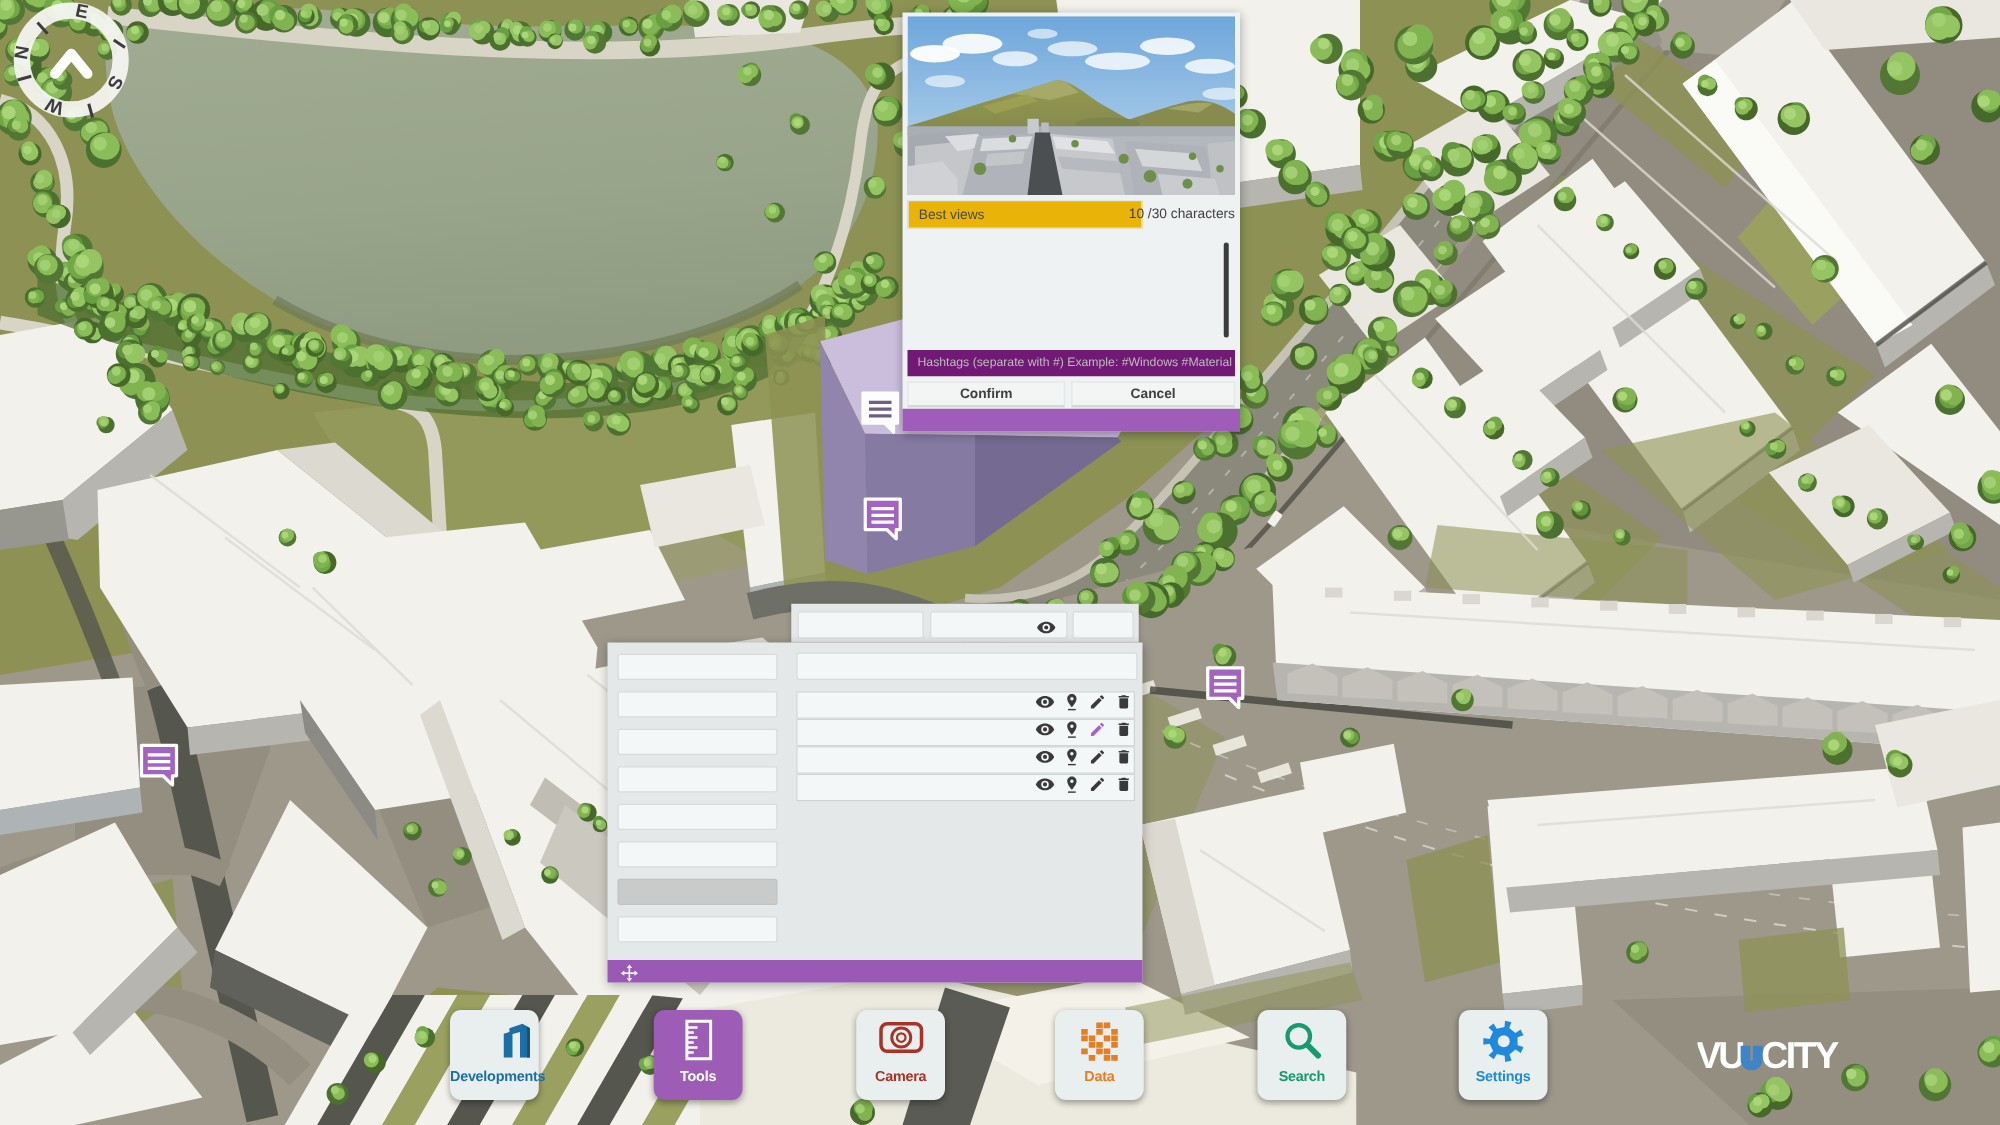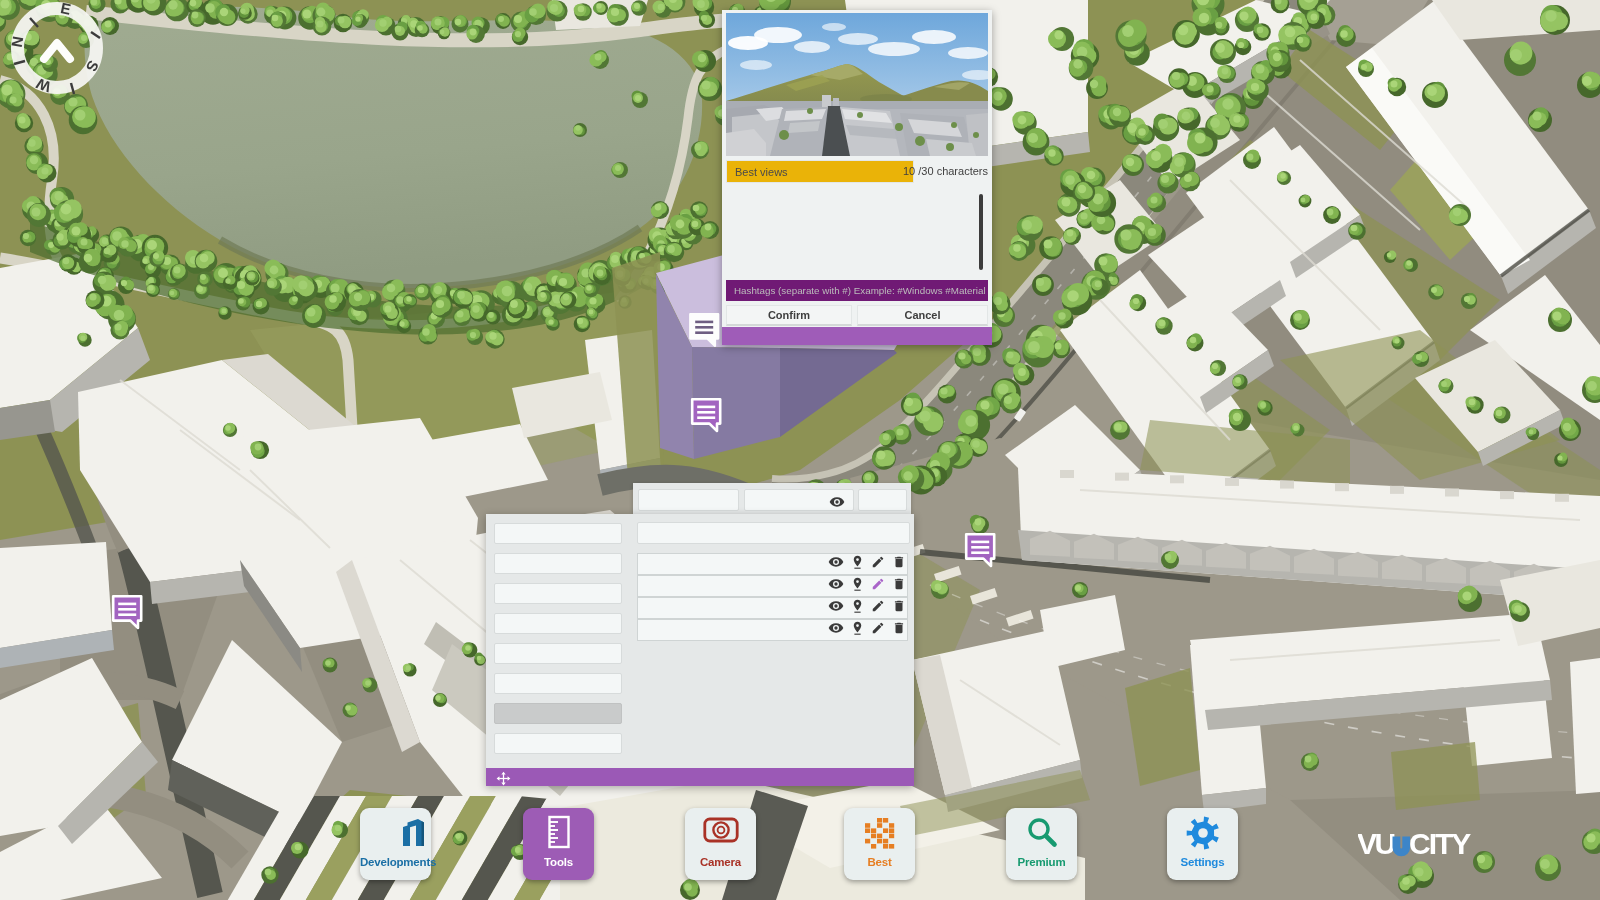--- a/index.html
+++ b/index.html
@@ -2649,29 +2649,29 @@
             <rect x="15.0" y="18.6" width="5.2" height="4.6"></rect>
             <rect x="27.0" y="18.6" width="5.2" height="4.6"></rect>
             <rect x="3.0" y="23.8" width="5.2" height="4.6"></rect>
             <rect x="15.0" y="23.8" width="5.2" height="4.6"></rect>
             <rect x="21.0" y="23.8" width="5.2" height="4.6"></rect>
             <rect x="9.0" y="29.0" width="5.2" height="4.6"></rect>
             <rect x="21.0" y="29.0" width="5.2" height="4.6"></rect>
             <rect x="27.0" y="29.0" width="5.2" height="4.6"></rect>
           </g>
         </svg></div>
-      <div class="lb" style="color:#e67e22;">Best</div>
+      <div class="lb" style="color:#e67e22;">Data</div>
 </div>
 
 <div class="tbtn" style="left:1006px;">
   <div class="ic"><svg width="34" height="34" viewBox="0 0 34 34">
           <circle cx="14" cy="14" r="9" fill="none" stroke="#179a70" stroke-width="3.4"></circle>
           <line x1="21" y1="21" x2="29.5" y2="29.5" stroke="#179a70" stroke-width="4.6" stroke-linecap="round"></line>
         </svg></div>
-      <div class="lb" style="color:#179a70;">Premium</div>
+      <div class="lb" style="color:#179a70;">Search</div>
 </div>
 
 <div class="tbtn" style="left:1167px;">
   <div class="ic"><svg width="36" height="36" viewBox="0 0 36 36">
           <polygon points="19.0,1.5 24.1,2.7 22.4,7.4 27.3,11.3 31.5,8.5 33.8,13.2 29.0,14.8 29.1,21.1 33.8,22.6 31.6,27.4 27.4,24.6 22.5,28.6 24.3,33.3 19.1,34.5 18.7,29.5 12.5,28.1 10.0,32.4 5.8,29.2 9.5,25.7 6.7,20.0 1.7,20.7 1.7,15.4 6.7,16.1 9.4,10.4 5.7,7.0 9.8,3.7 12.4,8.0 18.6,6.5" fill="#1f8add"></polygon>
           <circle cx="18" cy="18" r="4.8" fill="#e9efef"></circle>
         </svg></div>
       <div class="lb" style="color:#1f8add;">Settings</div>
 </div>
 

